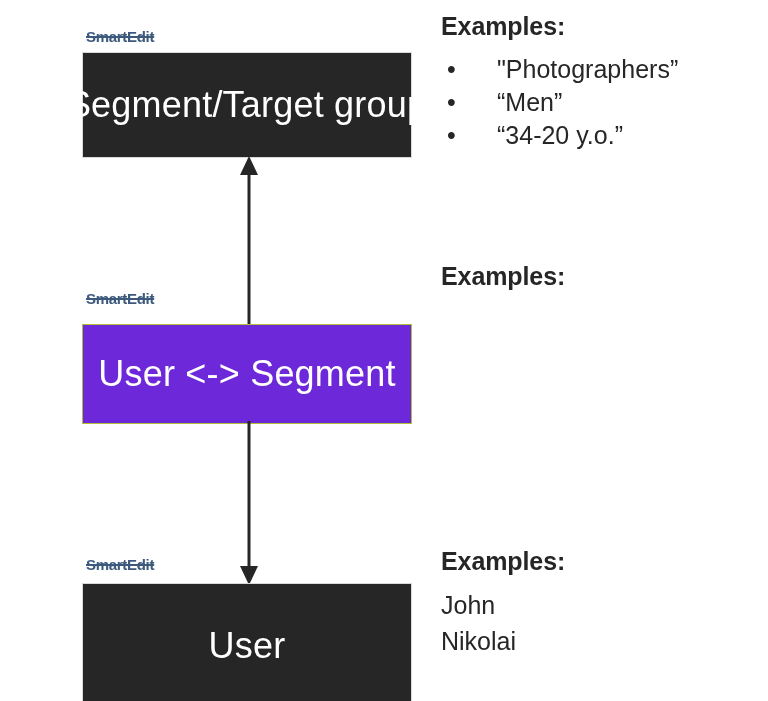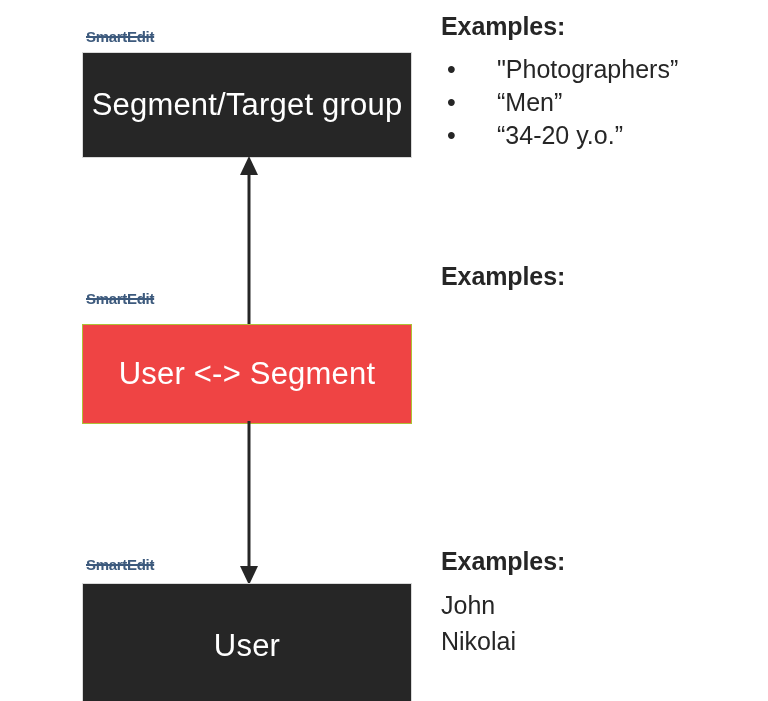--- a/index.html
+++ b/index.html
@@ -42,28 +42,28 @@
     position: absolute;
     box-sizing: border-box;
     display: flex;
     align-items: center;
     justify-content: center;
     border: 1px solid #d9d9d9;
   }
   .box-label {
     color: #ffffff;
     font-family: "Liberation Sans", sans-serif;
-    font-size: 31px;
+    font-size: 36px;
     font-weight: 400;
     letter-spacing: 0.2px;
     white-space: nowrap;
   }
 
   .box-dark { background: #262626; }
-  .box-green { background: #ef4444; border-color: #afbf36; }
+  .box-green { background: #6d28d9; border-color: #afbf36; }
 
   #box-segment { left: 82px;  top: 52px;  width: 330px; height: 106px; }
   #box-bridge  { left: 82px;  top: 324px; width: 330px; height: 100px; }
   #box-user    { left: 82px;  top: 583px; width: 330px; height: 125px; }
 
   #wm-segment { left: 86px; top: 28px; }
   #wm-bridge  { left: 86px; top: 290px; }
   #wm-user    { left: 86px; top: 556px; }
 
   

